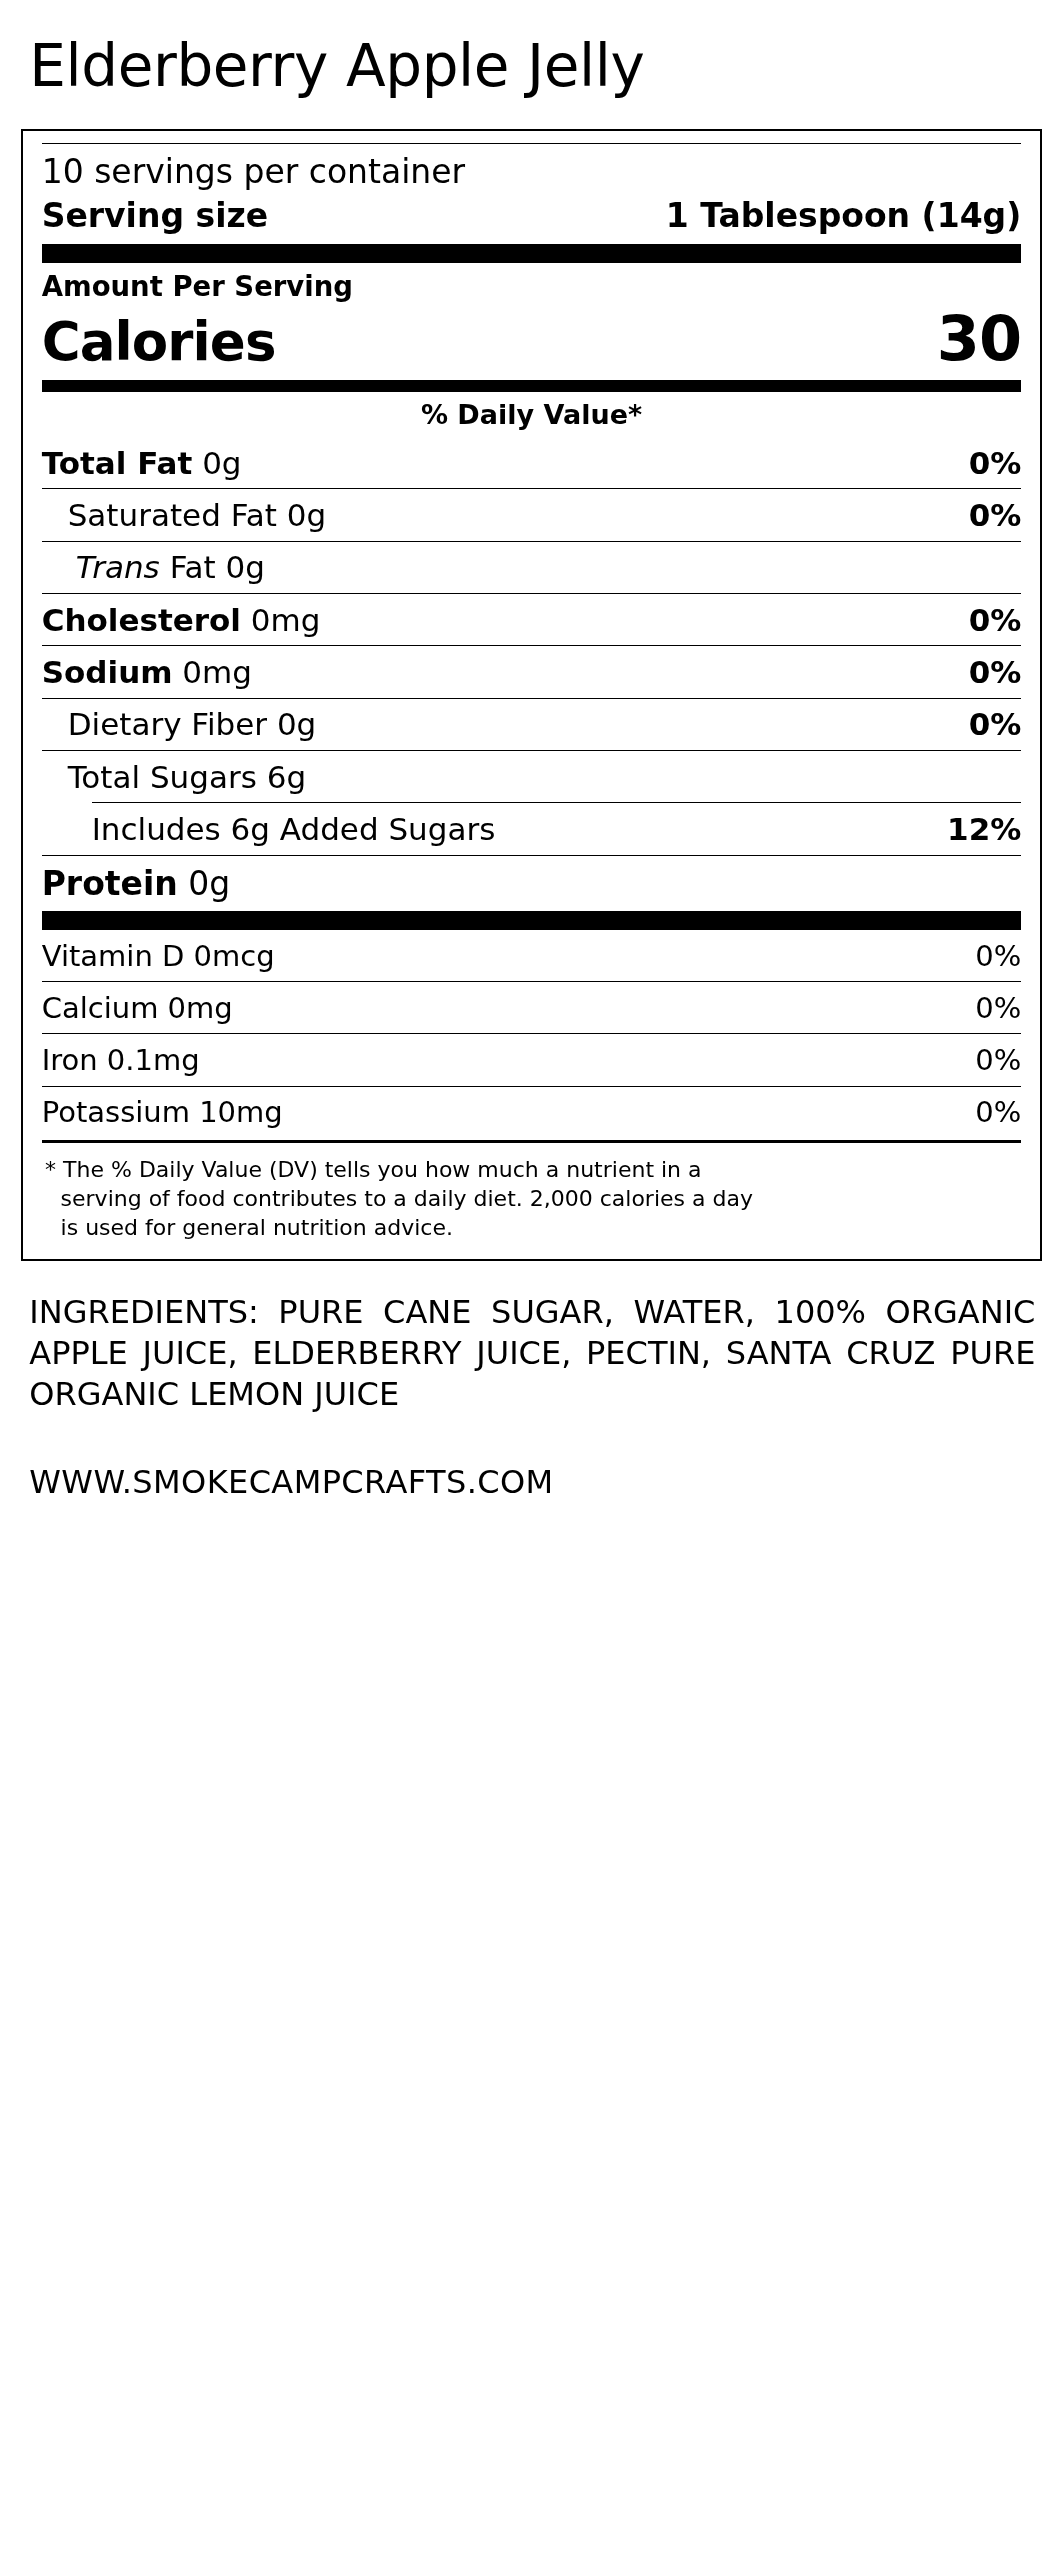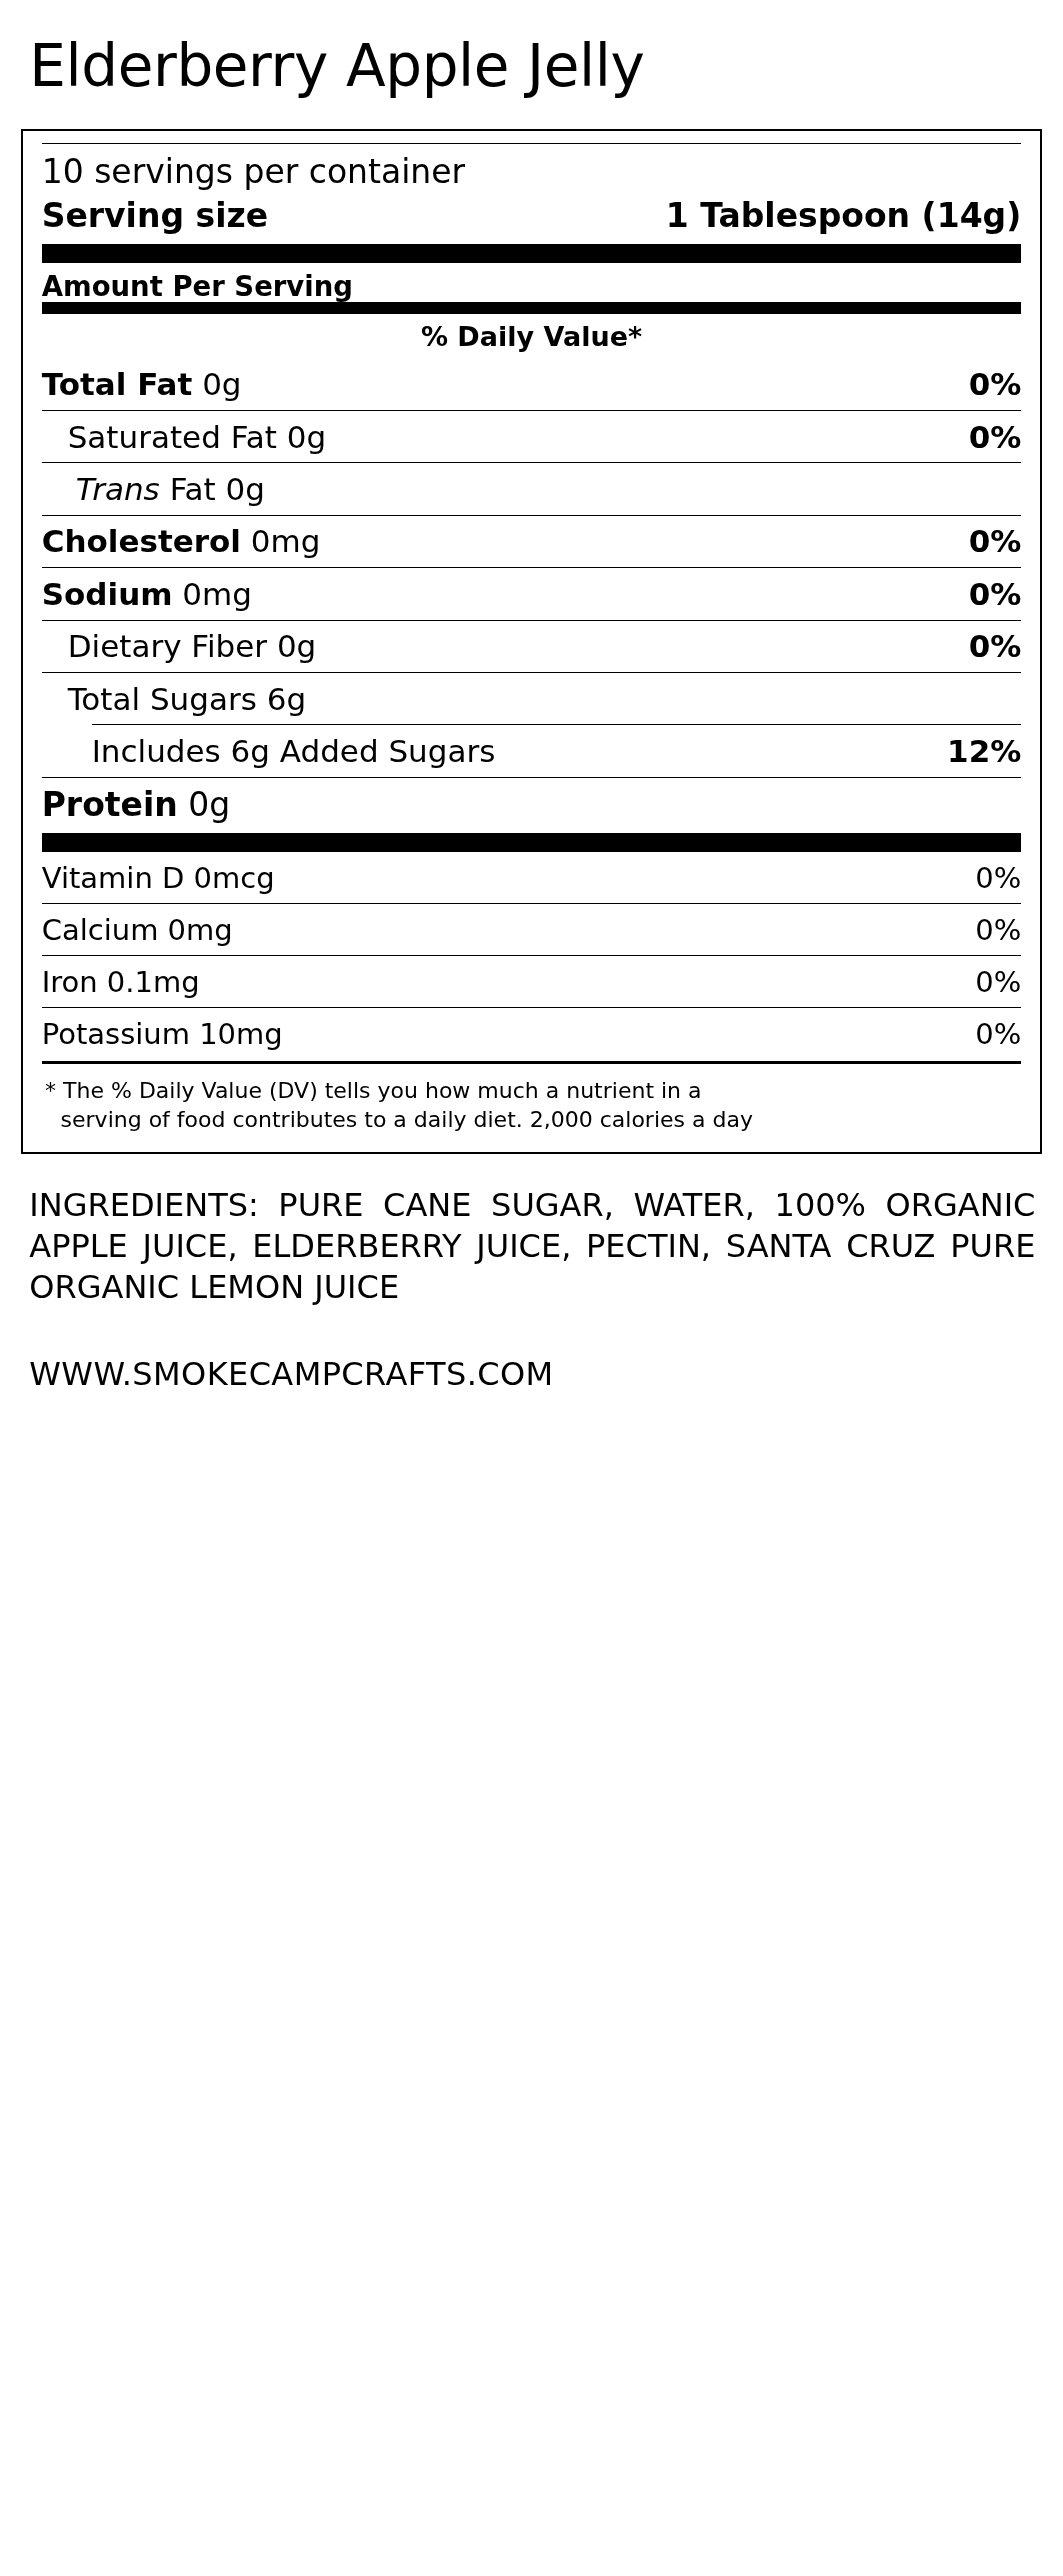--- a/index.html
+++ b/index.html
@@ -166,20 +166,24 @@
 
     <div class="serving-size-row">
       <span>Serving size</span>
       <span>1 Tablespoon (14g)</span>
     </div>
 
     <div class="rule-thick"></div>
 
     <div class="amount-per">Amount Per Serving</div>
 
+    <div class="calories-row">
+      <span class="calories-label">Calories</span>
+      <span class="calories-value">30</span>
+    </div>
 
     <div class="rule-mid"></div>
 
     <div class="dv-header">% Daily Value*</div>
 
     <div class="nf-row first">
       <span class="label"><b>Total Fat</b><span> 0g</span></span>
       <span class="dv">0%</span>
     </div>
 
@@ -239,20 +243,21 @@
       <span>0%</span>
     </div>
     <div class="vit-row">
       <span>Potassium 10mg</span>
       <span>0%</span>
     </div>
 
     <div class="footnote">
       <span class="lead">* The % Daily Value (DV) tells you how much a nutrient in a</span>
       <span class="hang">serving of food contributes to a daily diet. 2,000 calories a day</span>
+      <span class="hang">is used for general nutrition advice.</span>
     </div>
 
   </div>
 
   <div class="ingredients">INGREDIENTS: PURE CANE SUGAR, WATER, 100% ORGANIC APPLE JUICE, ELDERBERRY JUICE, PECTIN, SANTA CRUZ PURE ORGANIC LEMON JUICE</div>
 
   <div class="website">WWW.SMOKECAMPCRAFTS.COM</div>
 
 </div>
 

